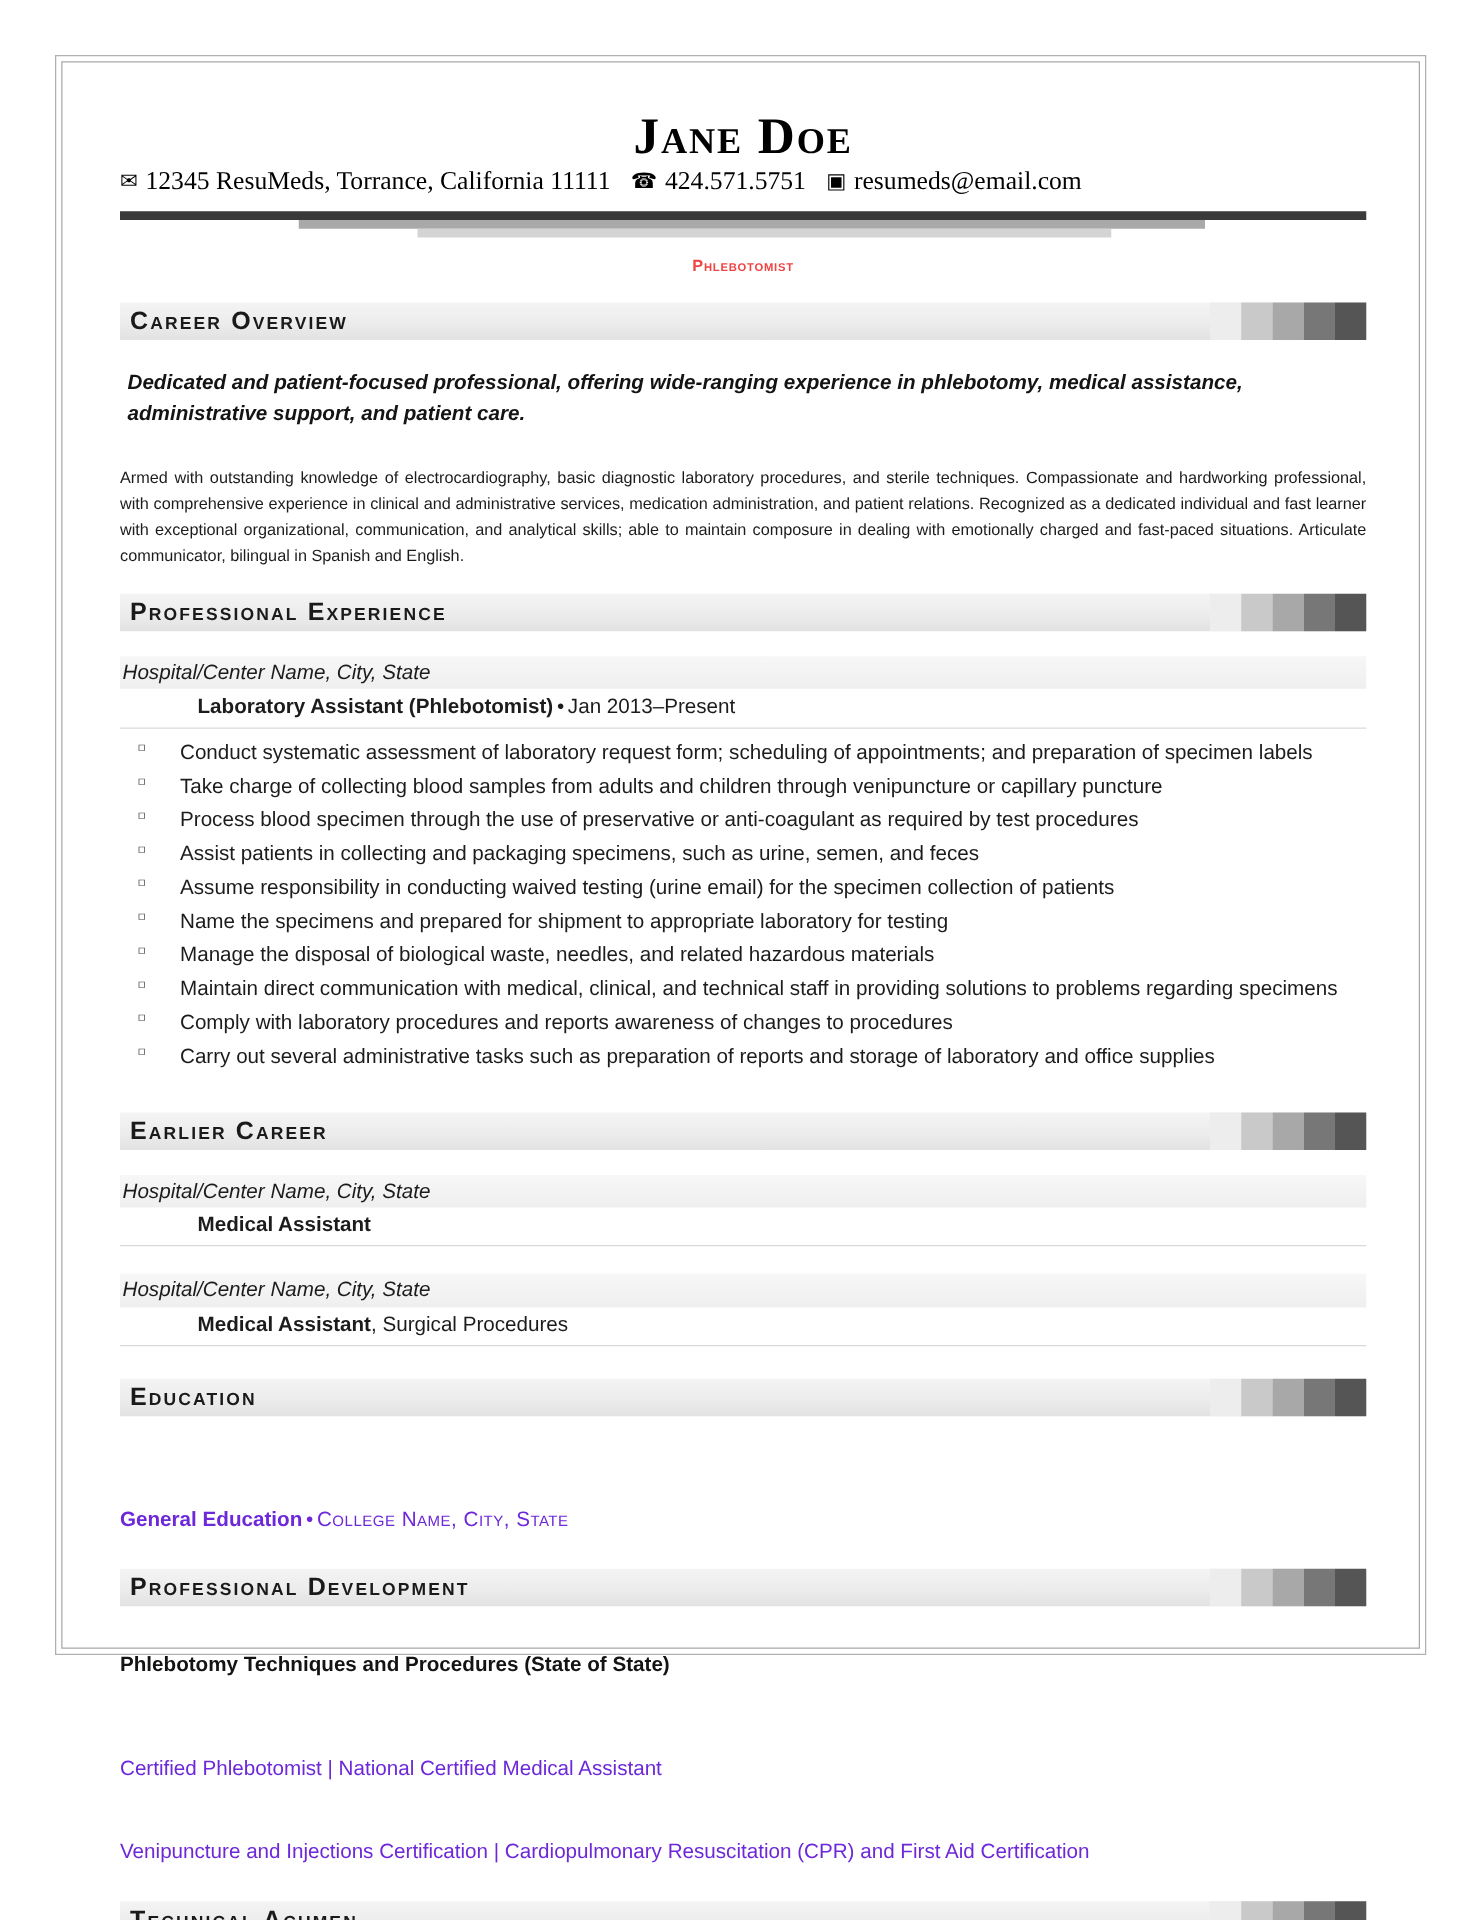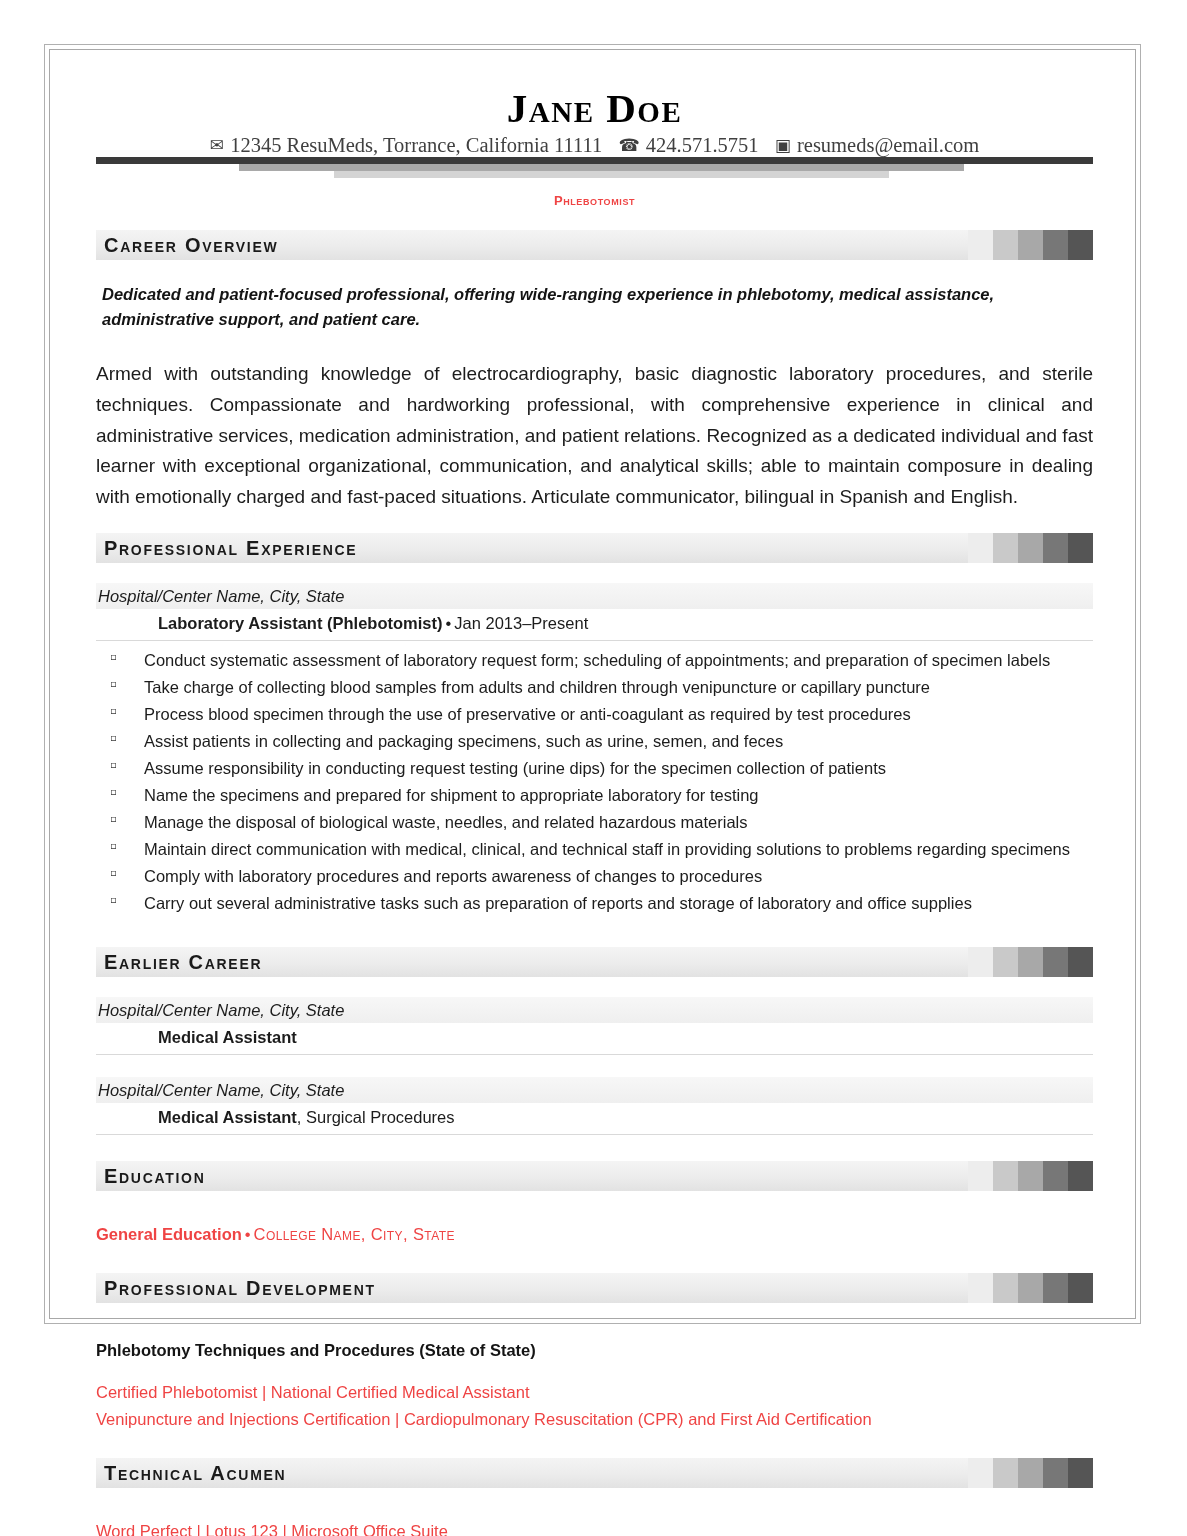--- a/index.html
+++ b/index.html
@@ -52,24 +52,24 @@
     text-align: center;
     letter-spacing: 1.5px;
     font-variant: small-caps;
     margin: 18px 0 2px 0;
     color: #000;
     line-height: 1.12;
   }
   .contact-line {
     font-family: "Liberation Serif", serif;
     font-size: 20.5px;
-    text-align: center;
-    color: #404040;
+    text-align: left;
+    color: #000000;
     white-space: nowrap;
-    margin-bottom: 0;
+    margin-bottom: 12px;
   }
   .contact-icon {
     font-family: "DejaVu Sans", sans-serif;
     font-size: 17px;
     display: inline-block;
     vertical-align: 1px;
     padding-right: 1px;
   }
   .contact-sep { display: inline-block; width: 6px; }
 
@@ -128,21 +128,21 @@
   .summary {
     font-weight: bold;
     font-style: italic;
     font-size: 16.5px;
     text-align: left;
     line-height: 1.55;
     margin: 22px 6px 26px 6px;
     color: #141414;
   }
   .para {
-    font-size: 19px;
+    font-size: 13px;
     line-height: 1.62;
     text-align: justify;
     margin: 0 0 20px 0;
     color: #1c1c1c;
   }
 
   
   .entry-company {
     background: linear-gradient(to bottom, #f7f7f7 0%, #efefef 100%);
     font-style: italic;
@@ -188,21 +188,22 @@
     font-family: "DejaVu Sans", sans-serif;
     font-size: 10px;
     line-height: 1.9;
     color: #3a3a3a;
   }
 
   
   .plain-line {
     font-size: 16.5px;
     line-height: 1.6;
-    color: #ef4444;
+    color: #6d28d9;
+    margin-top: 40px;
   }
   .bold-line {
     font-weight: bold;
     font-size: 16.5px;
     line-height: 1.6;
     color: #141414;
   }
   .smallcaps {
     font-variant: small-caps;
     letter-spacing: 0.4px;
@@ -271,21 +272,21 @@
       <div class="entry-role">
         <b>Laboratory Assistant (Phlebotomist)</b><span class="entry-dot">•</span><span>Jan 2013–Present</span>
       </div>
       <div class="entry-divider"></div>
 
       <ul class="bullets">
         <li><span class="bullet-mark">▫</span><span>Conduct systematic assessment of laboratory request form; scheduling of appointments; and preparation of specimen labels</span></li>
         <li><span class="bullet-mark">▫</span><span>Take charge of collecting blood samples from adults and children through venipuncture or capillary puncture</span></li>
         <li><span class="bullet-mark">▫</span><span>Process blood specimen through the use of preservative or anti-coagulant as required by test procedures</span></li>
         <li><span class="bullet-mark">▫</span><span>Assist patients in collecting and packaging specimens, such as urine, semen, and feces</span></li>
-        <li><span class="bullet-mark">▫</span><span>Assume responsibility in conducting request testing (urine dips) for the specimen collection of patients</span></li>
+        <li><span class="bullet-mark">▫</span><span>Assume responsibility in conducting waived testing (urine email) for the specimen collection of patients</span></li>
         <li><span class="bullet-mark">▫</span><span>Name the specimens and prepared for shipment to appropriate laboratory for testing</span></li>
         <li><span class="bullet-mark">▫</span><span>Manage the disposal of biological waste, needles, and related hazardous materials</span></li>
         <li><span class="bullet-mark">▫</span><span>Maintain direct communication with medical, clinical, and technical staff in providing solutions to problems regarding specimens</span></li>
         <li><span class="bullet-mark">▫</span><span>Comply with laboratory procedures and reports awareness of changes to procedures</span></li>
         <li><span class="bullet-mark">▫</span><span>Carry out several administrative tasks such as preparation of reports and storage of laboratory and office supplies</span></li>
       </ul>
 
       <div class="block-gap-lg"></div>
 
       <div class="section-bar">

